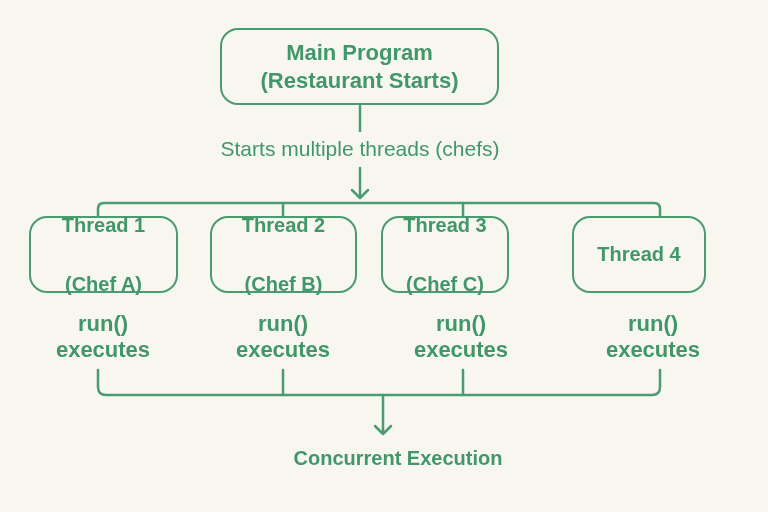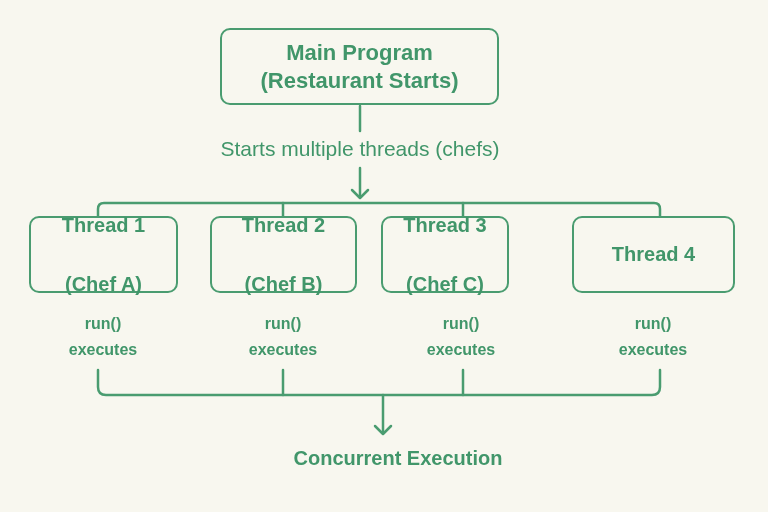--- a/index.html
+++ b/index.html
@@ -23,21 +23,21 @@
     fill:none;
     stroke:var(--green);
     stroke-width:2.5;
     stroke-linecap:round;
     stroke-linejoin:round;
   }
   .node{
     position:absolute;
     box-sizing:border-box;
     border:2.5px solid var(--green);
-    border-radius:10px;
+    border-radius:18px;
     background:var(--bg);
     display:flex;
     flex-direction:column;
     align-items:center;
     justify-content:center;
     text-align:center;
     color:var(--text-green);
     font-weight:bold;
   }
   .main-box{
@@ -52,21 +52,21 @@
     position:absolute;
     color:var(--text-green);
     text-align:center;
   }
   .start-label{
     left:110px;top:136px;width:500px;
     font-size:21px;font-weight:normal;line-height:26px;
   }
   .run-label{
     top:311px;width:130px;
-    font-size:16px;font-weight:600;line-height:26px;
+    font-size:22px;font-weight:600;line-height:26px;
   }
   .concurrent-label{
     left:198px;top:442px;width:400px;
     font-size:20px;font-weight:bold;line-height:32px;
   }
 </style>
 </head>
 <body>
 
 <div class="canvas">
@@ -102,21 +102,21 @@
     <span>(Chef A)</span>
   </div>
   <div class="node thread-box" style="left:210px;width:147px;">
     <span>Thread 2</span>
     <span>(Chef B)</span>
   </div>
   <div class="node thread-box" style="left:381px;width:128px;">
     <span>Thread 3</span>
     <span>(Chef C)</span>
   </div>
-  <div class="node thread-box" style="left:572px;width:163px;">
+  <div class="node thread-box" style="left:572px;width:134px;">
     <span>Thread 4</span>
   </div>
 
   <div class="label run-label" style="left:38px;">
     <div>run()</div>
     <div>executes</div>
   </div>
   <div class="label run-label" style="left:218px;">
     <div>run()</div>
     <div>executes</div>

